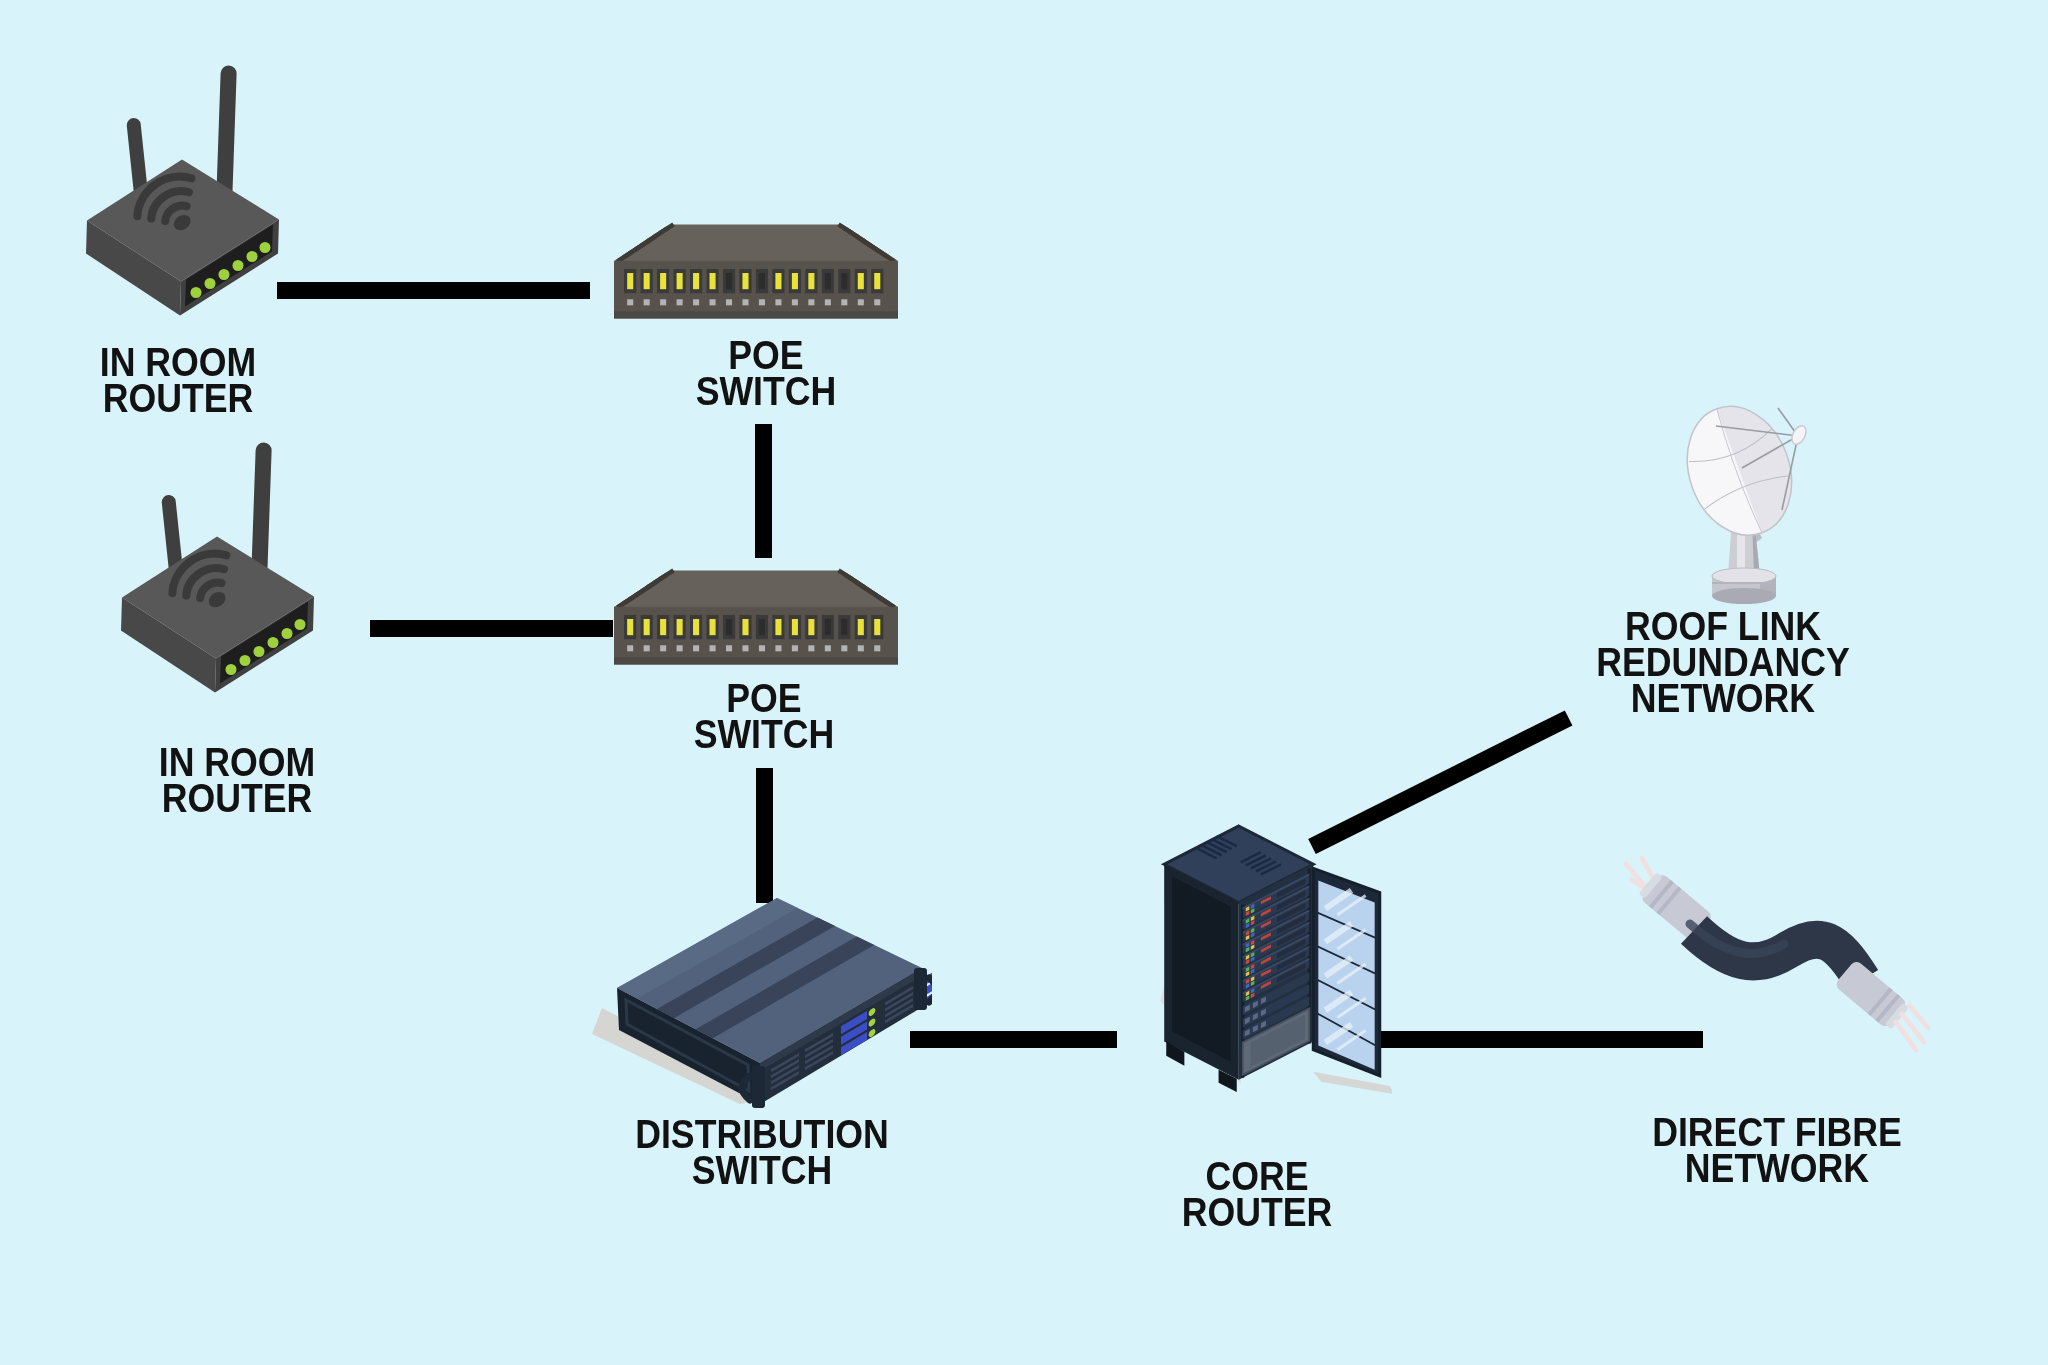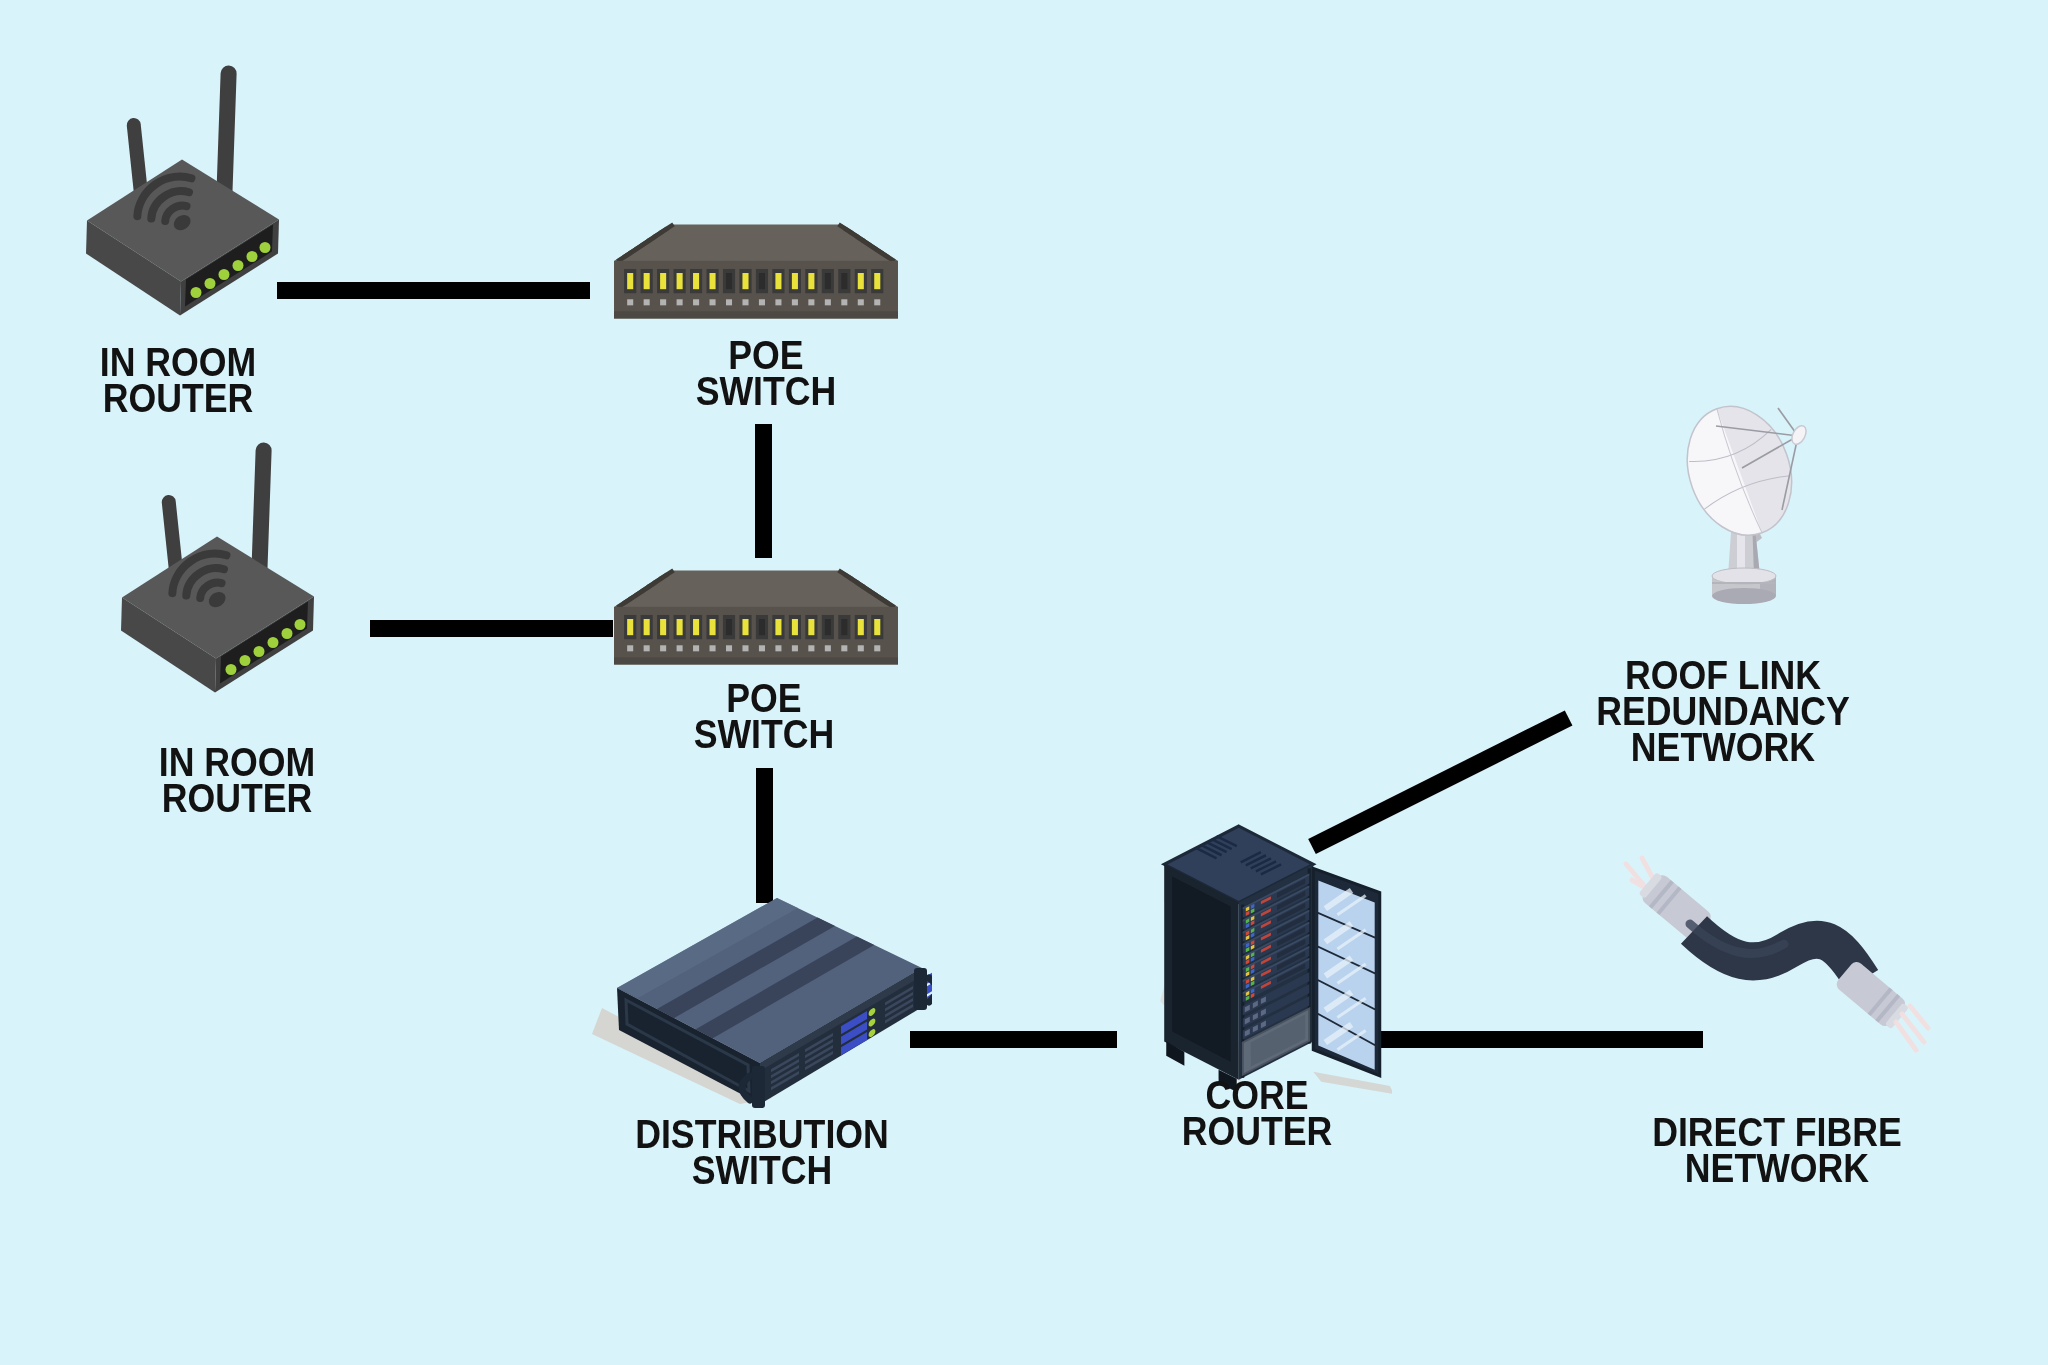--- a/index.html
+++ b/index.html
@@ -516,25 +516,25 @@
     <div class="ln">ROUTER</div>
   </div>
   <div class="label" style="left:614px;top:680px;width:300px;">
     <div class="ln">POE</div>
     <div class="ln">SWITCH</div>
   </div>
   <div class="label" style="left:562px;top:1116px;width:400px;">
     <div class="ln">DISTRIBUTION</div>
     <div class="ln">SWITCH</div>
   </div>
-  <div class="label" style="left:1107px;top:1077px;width:300px;">
+  <div class="label" style="left:1107px;top:1158px;width:300px;">
     <div class="ln">CORE</div>
     <div class="ln">ROUTER</div>
   </div>
-  <div class="label" style="left:1523px;top:657px;width:400px;">
+  <div class="label" style="left:1523px;top:608px;width:400px;">
     <div class="ln">ROOF LINK</div>
     <div class="ln">REDUNDANCY</div>
     <div class="ln">NETWORK</div>
   </div>
   <div class="label" style="left:1577px;top:1114px;width:400px;text-align:center;">
     <div class="ln">DIRECT FIBRE</div>
     <div class="ln">NETWORK</div>
   </div>
 
 </div>

